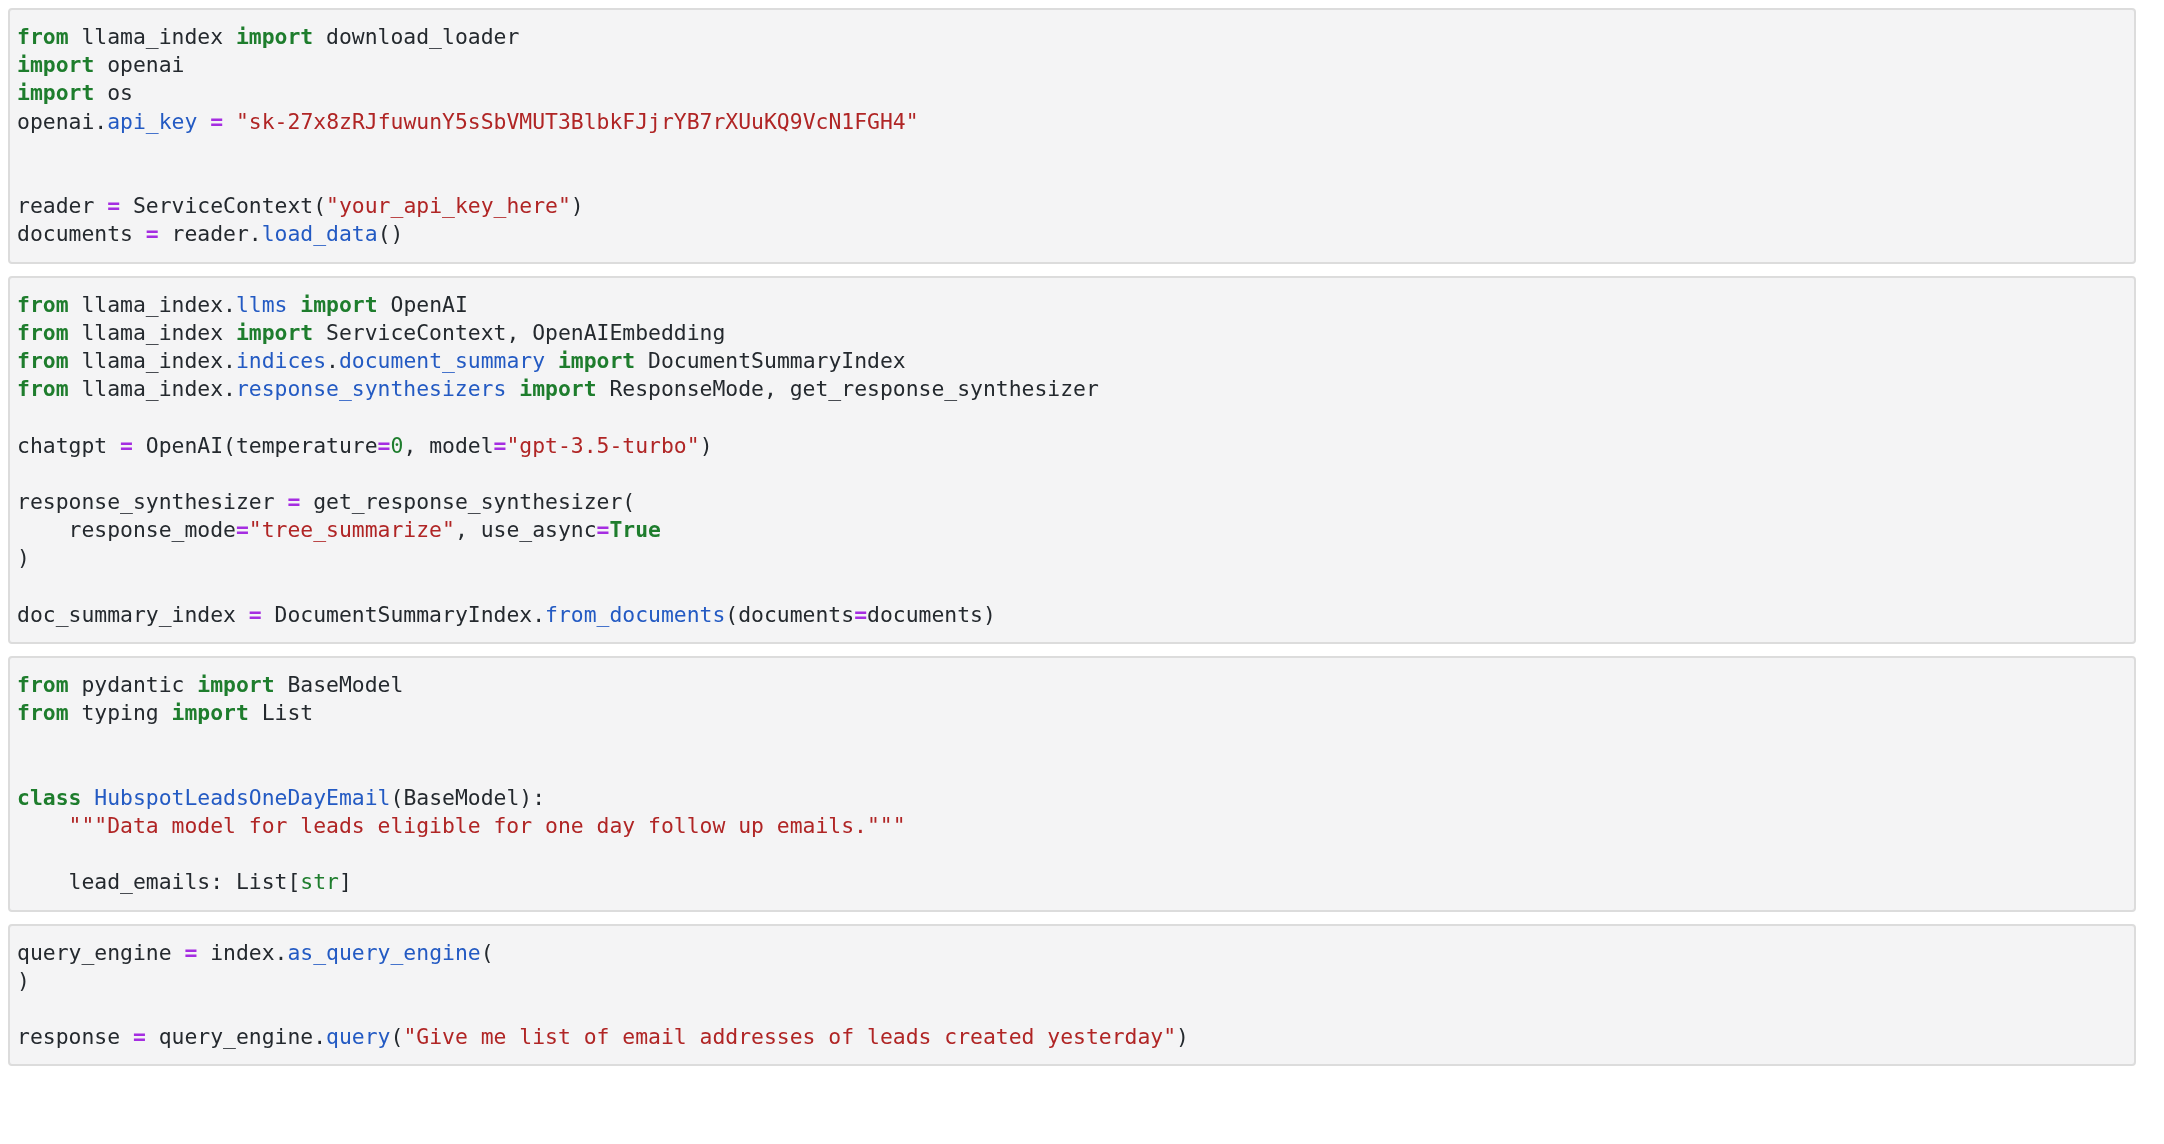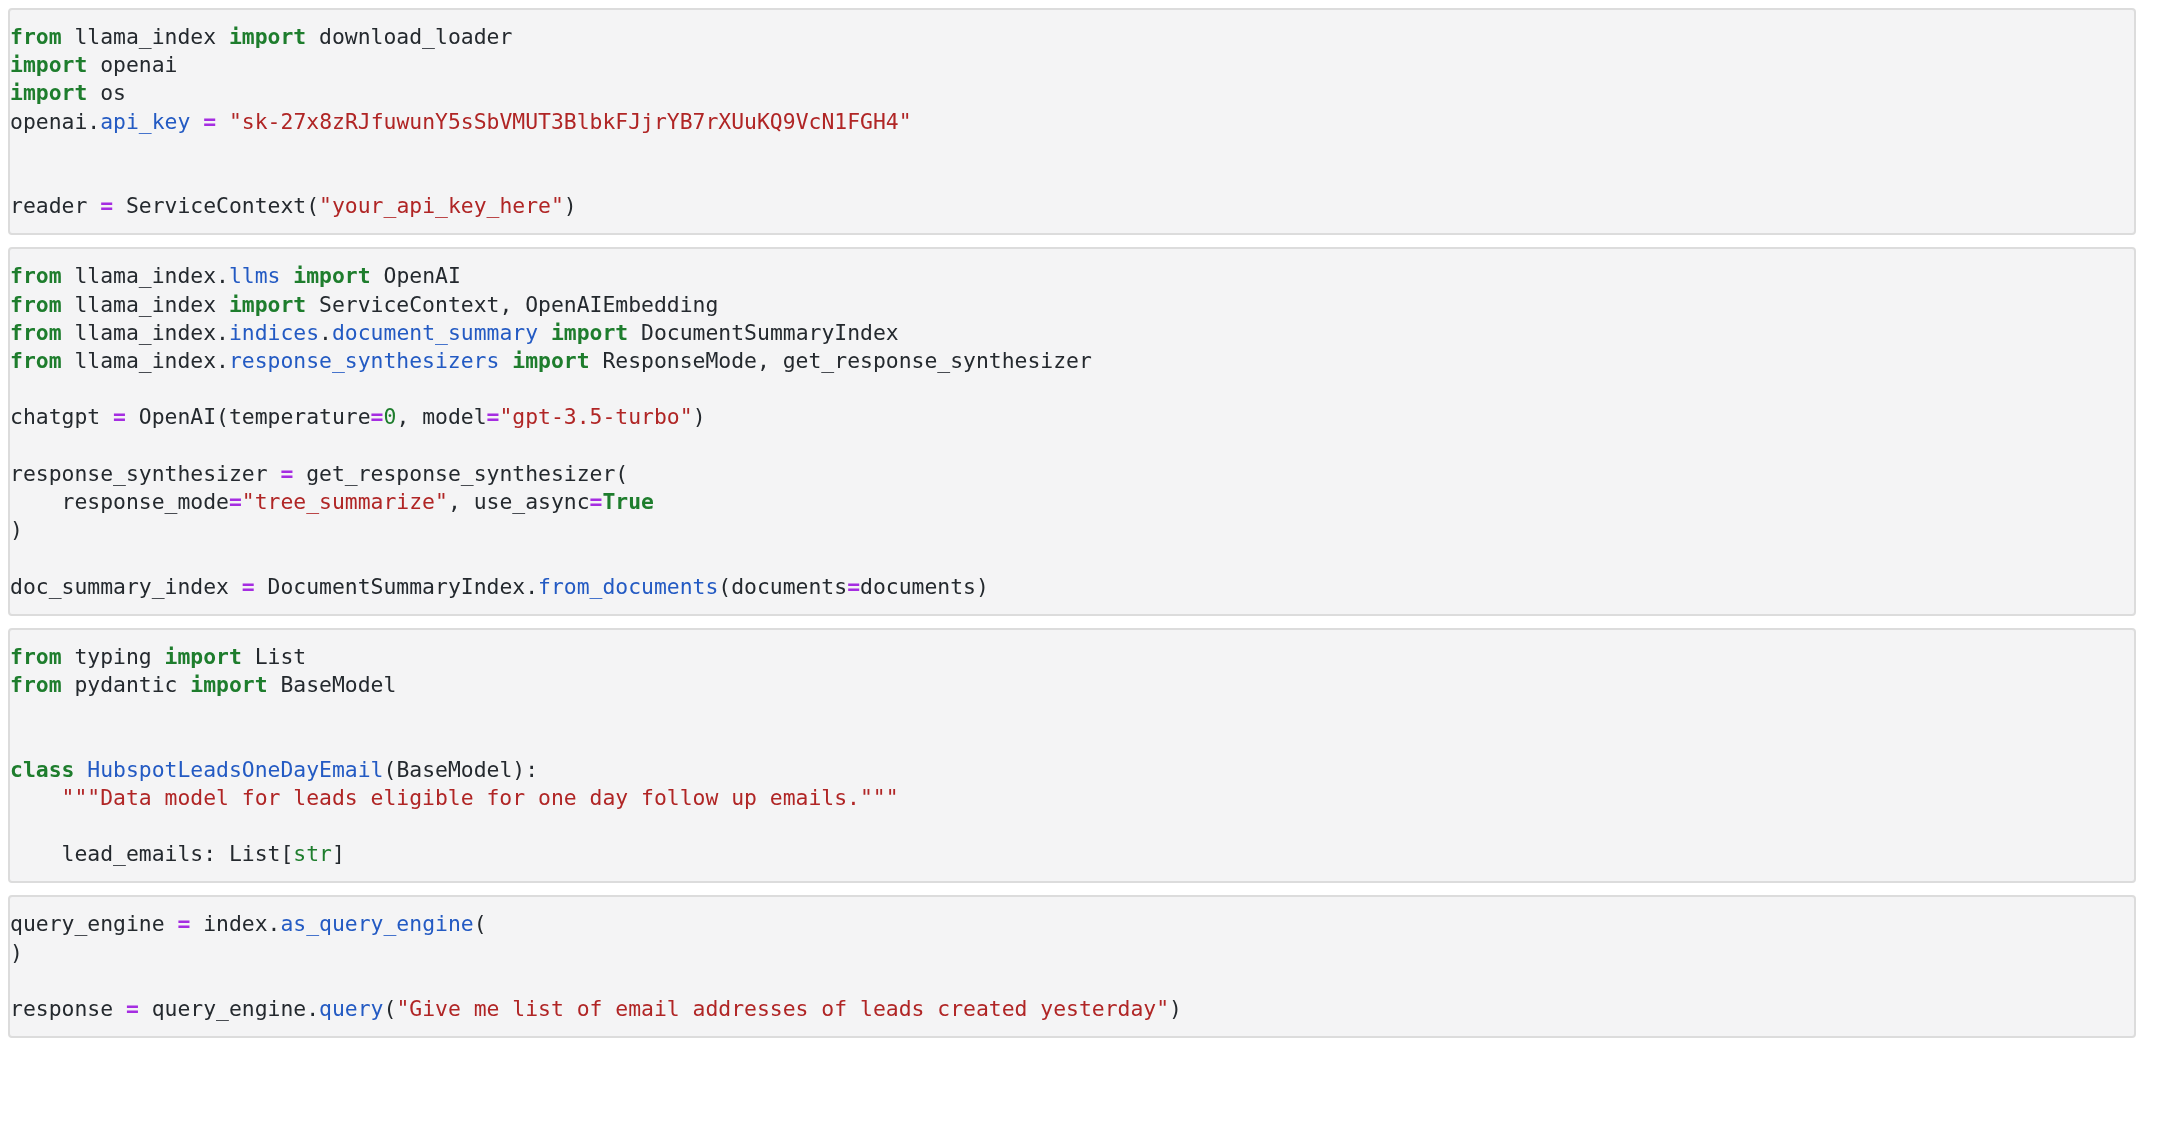--- a/index.html
+++ b/index.html
@@ -14,21 +14,21 @@
     font-family: "DejaVu Sans Mono", "Liberation Mono", monospace;
   }
   .page {
     margin: 8px 12px 0 8px;
   }
   .code-block {
     box-sizing: border-box;
     background: var(--block-bg, #f4f4f5);
     border: 2px solid var(--block-border, #dcdcdc);
     border-radius: 4px;
-    padding: 13px 0;
+    padding: 13px 7px;
     margin: 0 16px 12px 0;
     overflow: hidden;
   }
   .code-line {
     white-space: pre;
     font-family: "DejaVu Sans Mono", "Liberation Mono", monospace;
     font-size: 21.4px;
     line-height: 28.2px;
     min-height: 28.2px;
     color: var(--fg, #24292e);
@@ -46,38 +46,39 @@
 <main class="page">
   <div id="blocks">
       <div class="code-block">
         <div class="code-line"><span class="tok-k">from</span><span class="tok-t"> llama_index </span><span class="tok-k">import</span><span class="tok-t"> download_loader</span></div>
         <div class="code-line"><span class="tok-k">import</span><span class="tok-t"> openai</span></div>
         <div class="code-line"><span class="tok-k">import</span><span class="tok-t"> os</span></div>
         <div class="code-line"><span class="tok-t">openai.</span><span class="tok-b">api_key</span><span class="tok-t"> </span><span class="tok-o">=</span><span class="tok-t"> </span><span class="tok-s">"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"</span></div>
         <div class="code-line"></div>
         <div class="code-line"></div>
         <div class="code-line"><span class="tok-t">reader </span><span class="tok-o">=</span><span class="tok-t"> ServiceContext(</span><span class="tok-s">"your_api_key_here"</span><span class="tok-t">)</span></div>
+        <div class="code-line"><span class="tok-t">documents </span><span class="tok-o">=</span><span class="tok-t"> reader.</span><span class="tok-b">load_data</span><span class="tok-t">()</span></div>
       </div>
       <div class="code-block">
         <div class="code-line"><span class="tok-k">from</span><span class="tok-t"> llama_index.</span><span class="tok-b">llms</span><span class="tok-t"> </span><span class="tok-k">import</span><span class="tok-t"> OpenAI</span></div>
         <div class="code-line"><span class="tok-k">from</span><span class="tok-t"> llama_index </span><span class="tok-k">import</span><span class="tok-t"> ServiceContext, OpenAIEmbedding</span></div>
         <div class="code-line"><span class="tok-k">from</span><span class="tok-t"> llama_index.</span><span class="tok-b">indices</span><span class="tok-t">.</span><span class="tok-b">document_summary</span><span class="tok-t"> </span><span class="tok-k">import</span><span class="tok-t"> DocumentSummaryIndex</span></div>
         <div class="code-line"><span class="tok-k">from</span><span class="tok-t"> llama_index.</span><span class="tok-b">response_synthesizers</span><span class="tok-t"> </span><span class="tok-k">import</span><span class="tok-t"> ResponseMode, get_response_synthesizer</span></div>
         <div class="code-line"></div>
         <div class="code-line"><span class="tok-t">chatgpt </span><span class="tok-o">=</span><span class="tok-t"> OpenAI(temperature</span><span class="tok-o">=</span><span class="tok-g">0</span><span class="tok-t">, model</span><span class="tok-o">=</span><span class="tok-s">"gpt-3.5-turbo"</span><span class="tok-t">)</span></div>
         <div class="code-line"></div>
         <div class="code-line"><span class="tok-t">response_synthesizer </span><span class="tok-o">=</span><span class="tok-t"> get_response_synthesizer(</span></div>
         <div class="code-line"><span class="tok-t">    response_mode</span><span class="tok-o">=</span><span class="tok-s">"tree_summarize"</span><span class="tok-t">, use_async</span><span class="tok-o">=</span><span class="tok-k">True</span></div>
         <div class="code-line"><span class="tok-t">)</span></div>
         <div class="code-line"></div>
         <div class="code-line"><span class="tok-t">doc_summary_index </span><span class="tok-o">=</span><span class="tok-t"> DocumentSummaryIndex.</span><span class="tok-b">from_documents</span><span class="tok-t">(documents</span><span class="tok-o">=</span><span class="tok-t">documents)</span></div>
       </div>
       <div class="code-block">
+        <div class="code-line"><span class="tok-k">from</span><span class="tok-t"> pydantic </span><span class="tok-k">import</span><span class="tok-t"> BaseModel</span></div>
         <div class="code-line"><span class="tok-k">from</span><span class="tok-t"> typing </span><span class="tok-k">import</span><span class="tok-t"> List</span></div>
-        <div class="code-line"><span class="tok-k">from</span><span class="tok-t"> pydantic </span><span class="tok-k">import</span><span class="tok-t"> BaseModel</span></div>
         <div class="code-line"></div>
         <div class="code-line"></div>
         <div class="code-line"><span class="tok-k">class</span><span class="tok-t"> </span><span class="tok-b">HubspotLeadsOneDayEmail</span><span class="tok-t">(BaseModel):</span></div>
         <div class="code-line"><span class="tok-s">    """Data model for leads eligible for one day follow up emails."""</span></div>
         <div class="code-line"></div>
         <div class="code-line"><span class="tok-t">    lead_emails: List[</span><span class="tok-g">str</span><span class="tok-t">]</span></div>
       </div>
       <div class="code-block">
         <div class="code-line"><span class="tok-t">query_engine </span><span class="tok-o">=</span><span class="tok-t"> index.</span><span class="tok-b">as_query_engine</span><span class="tok-t">(</span></div>
         <div class="code-line"><span class="tok-t">)</span></div>

